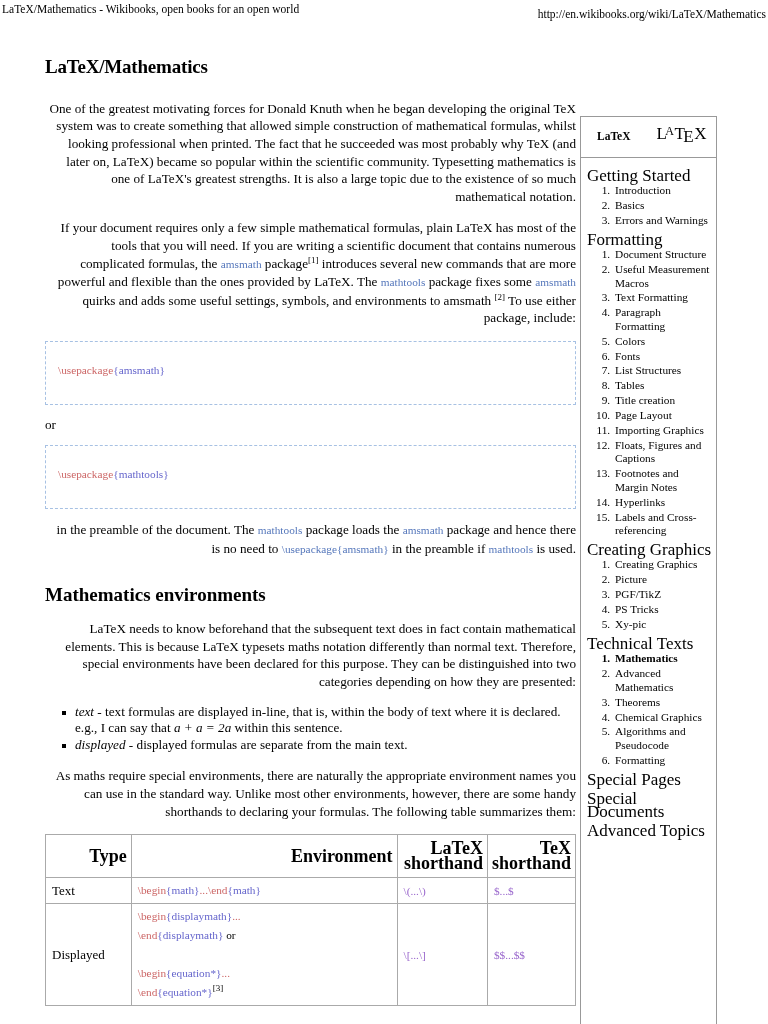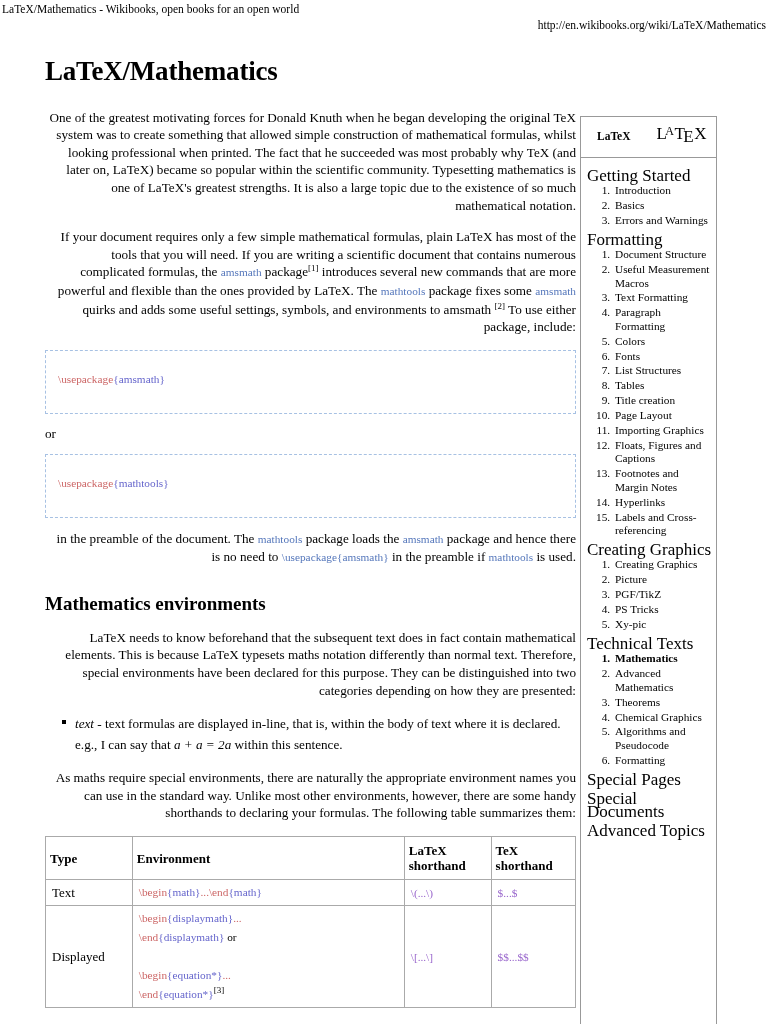--- a/index.html
+++ b/index.html
@@ -13,28 +13,28 @@
   }
   .page{position:relative;width:768px;height:976px;}
 
   
   .print-header{
     position:absolute;top:0;left:0;width:768px;height:26px;
     font-size:11.5px;
     color:#000;
   }
   .print-header .ph-left{position:absolute;left:2px;top:3px;}
-  .print-header .ph-right{position:absolute;right:2px;top:19px;}
+  .print-header .ph-right{position:absolute;right:2px;top:8px;}
 
   
   .content{
     position:absolute;left:45px;top:57px;width:531px;
   }
   h1.page-title{
-    font-size:27px;font-weight:bold;margin:0 0 22px 0;
+    font-size:19px;font-weight:bold;margin:0 0 22px 0;
     letter-spacing:-0.2px;line-height:1.1;
   }
   h2.section-title{
     font-size:19px;font-weight:bold;margin:26px 0 14px 0;line-height:1.15;
   }
   p.para{
     font-size:13.2px;line-height:17.6px;margin:0 0 14px 0;text-align:right;
   }
   code,.tt{
     font-family:Liberation Serif, serif;
@@ -53,38 +53,38 @@
     background:#ffffff;
     padding:18px 10px 18px 12px;
     margin:0 0 12px 0;
     min-height:26px;
   }
   .or-line{font-size:13.2px;margin:0 0 12px 0;}
 
   
   ul.bullets{margin:0 0 14px 0;padding-left:30px;list-style:none;}
   ul.bullets li{
-    font-size:13.2px;line-height:21px;margin:0 0 1px 0;position:relative;
+    font-size:13.2px;line-height:16px;margin:0 0 1px 0;position:relative;
   }
   ul.bullets li:before{
     content:"";position:absolute;left:-13px;top:7px;
     width:4px;height:4px;background:#000;
   }
 
   
   table.env-table{
     border-collapse:collapse;width:531px;margin:0 0 14px 0;
     border:1px solid #aaaaaa;
   }
   table.env-table th,table.env-table td{
     border:1px solid #aaaaaa;
     padding:3px 6px;vertical-align:middle;
   }
   table.env-table th{
-    font-size:13px;font-weight:bold;text-align:left;line-height:15px;
+    font-size:18px;font-weight:bold;text-align:right;line-height:15px;
     padding:6px 4px;
   }
   table.env-table td{font-size:13px;}
   td.col-type{width:78px;}
   td.col-env{width:286px;}
   td.col-ltx{width:78px;text-align:left;}
   td.col-tex{width:75px;text-align:left;}
   td .codeline{display:block;line-height:19px;}
 
   
@@ -151,20 +151,23 @@
       <span>in the preamble of the document. The </span><code class="tt c-teal">mathtools</code><span> package loads the </span><code class="tt c-teal">amsmath</code><span> package and hence there is no need to </span><code class="tt c-teal">\usepackage{amsmath}</code><span> in the preamble if </span><code class="tt c-teal">mathtools</code><span> is used.</span>
     </p>
 
     <h2 class="section-title">Mathematics environments</h2>
 
     <p class="para">LaTeX needs to know beforehand that the subsequent text does in fact contain mathematical elements. This is because LaTeX typesets maths notation differently than normal text. Therefore, special environments have been declared for this purpose. They can be distinguished into two categories depending on how they are presented:</p>
 
     <ul class="bullets">
       <li>
         <span class="mathit">text</span><span> - text formulas are displayed in-line, that is, within the body of text where it is declared. e.g., I can say that </span><span class="mathit">a + a = 2a</span><span> within this sentence.</span>
+      </li>
+      <li>
+        <span class="mathit">displayed</span><span> - displayed formulas are separate from the main text.</span>
       </li>
     </ul>
 
     <p class="para">As maths require special environments, there are naturally the appropriate environment names you can use in the standard way. Unlike most other environments, however, there are some handy shorthands to declaring your formulas. The following table summarizes them:</p>
 
     <table class="env-table">
       <thead>
         <tr>
           <th>Type</th>
           <th>Environment</th>

